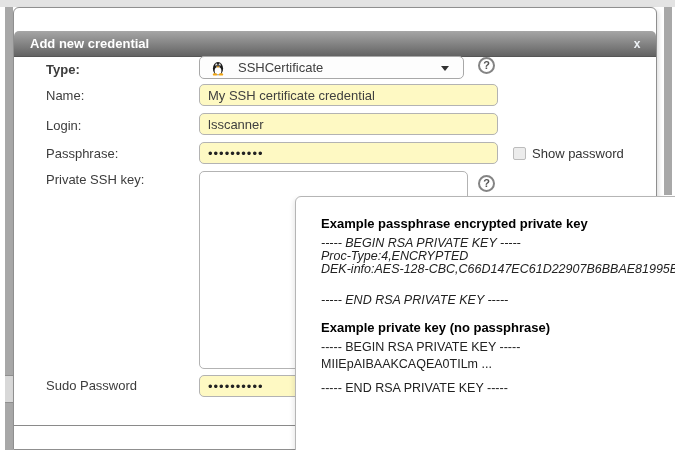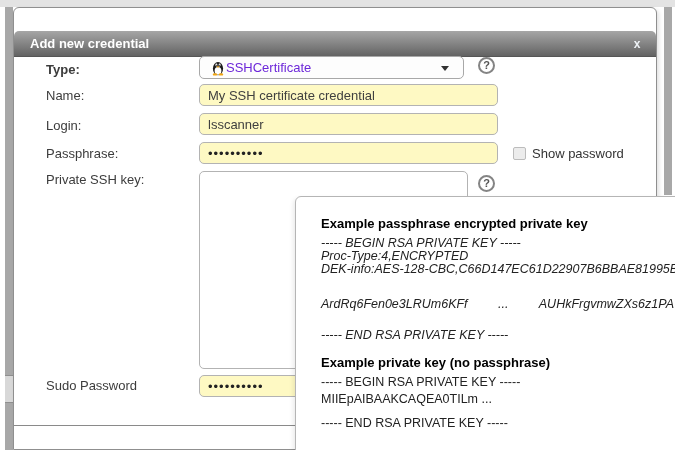--- a/index.html
+++ b/index.html
@@ -52,21 +52,21 @@
     font-size: 13px; color: #404040; padding: 0 8px; outline: none;
   }
   .tb.dots { letter-spacing: 1px; color: #222; }
 
   .dropdown {
     position: absolute; left: 185px; top: 48px; width: 265px; height: 23px;
     border: 1px solid #a8a8a8; border-radius: 5px; background: #fdfdfd;
     display: flex; align-items: center; cursor: pointer;
   }
   .dropdown .os-icon { width: 16px; height: 16px; margin-left: 10px; }
-  .dropdown .dd-text { margin-left: 0; font-size: 13px; color: #6d28d9; }
+  .dropdown .dd-text { margin-left: 12px; font-size: 13px; color: #404040; }
   .dd-arrow {
     position: absolute; right: 14px; top: 9px;
     width: 0; height: 0;
     border-left: 4px solid transparent; border-right: 4px solid transparent;
     border-top: 5px solid #333;
   }
 
   .textarea-box {
     position: absolute; left: 185px; top: 163px; width: 269px; height: 198px;
     border: 1px solid #b3b3b3; border-radius: 5px; background: #fff;
@@ -160,25 +160,20 @@
   <input class="tb dots" style="top: 367px;" type="text" value="••••••••••">
 
   <div class="separator"></div>
 </div>
 
 <div class="tooltip">
   <div class="tt-heading">Example passphrase encrypted private key</div>
   <div class="tt-line italic">----- BEGIN RSA PRIVATE KEY -----</div>
   <div class="tt-line italic">Proc-Type:4,ENCRYPTED</div>
   <div class="tt-line italic">DEK-info:AES-128-CBC,C66D147EC61D22907B6BBAE81995B4A5</div>
-  <div class="tt-keyrow italic mt22">
-    <span>ArdRq6Fen0e3LRUm6KFf</span>
-    <span>...</span>
-    <span>AUHkFrgvmwZXs6z1PA</span>
-  </div>
   <div class="tt-line italic mt18">----- END RSA PRIVATE KEY -----</div>
 
   <div class="tt-heading mt14">Example private key (no passphrase)</div>
   <div class="tt-line">----- BEGIN RSA PRIVATE KEY -----</div>
   <div class="tt-keyrow mt20">
     <span>MIIEpAIBAAKCAQEA0TILm ...</span>
   </div>
   <div class="tt-line mt11">----- END RSA PRIVATE KEY -----</div>
 </div>
 

